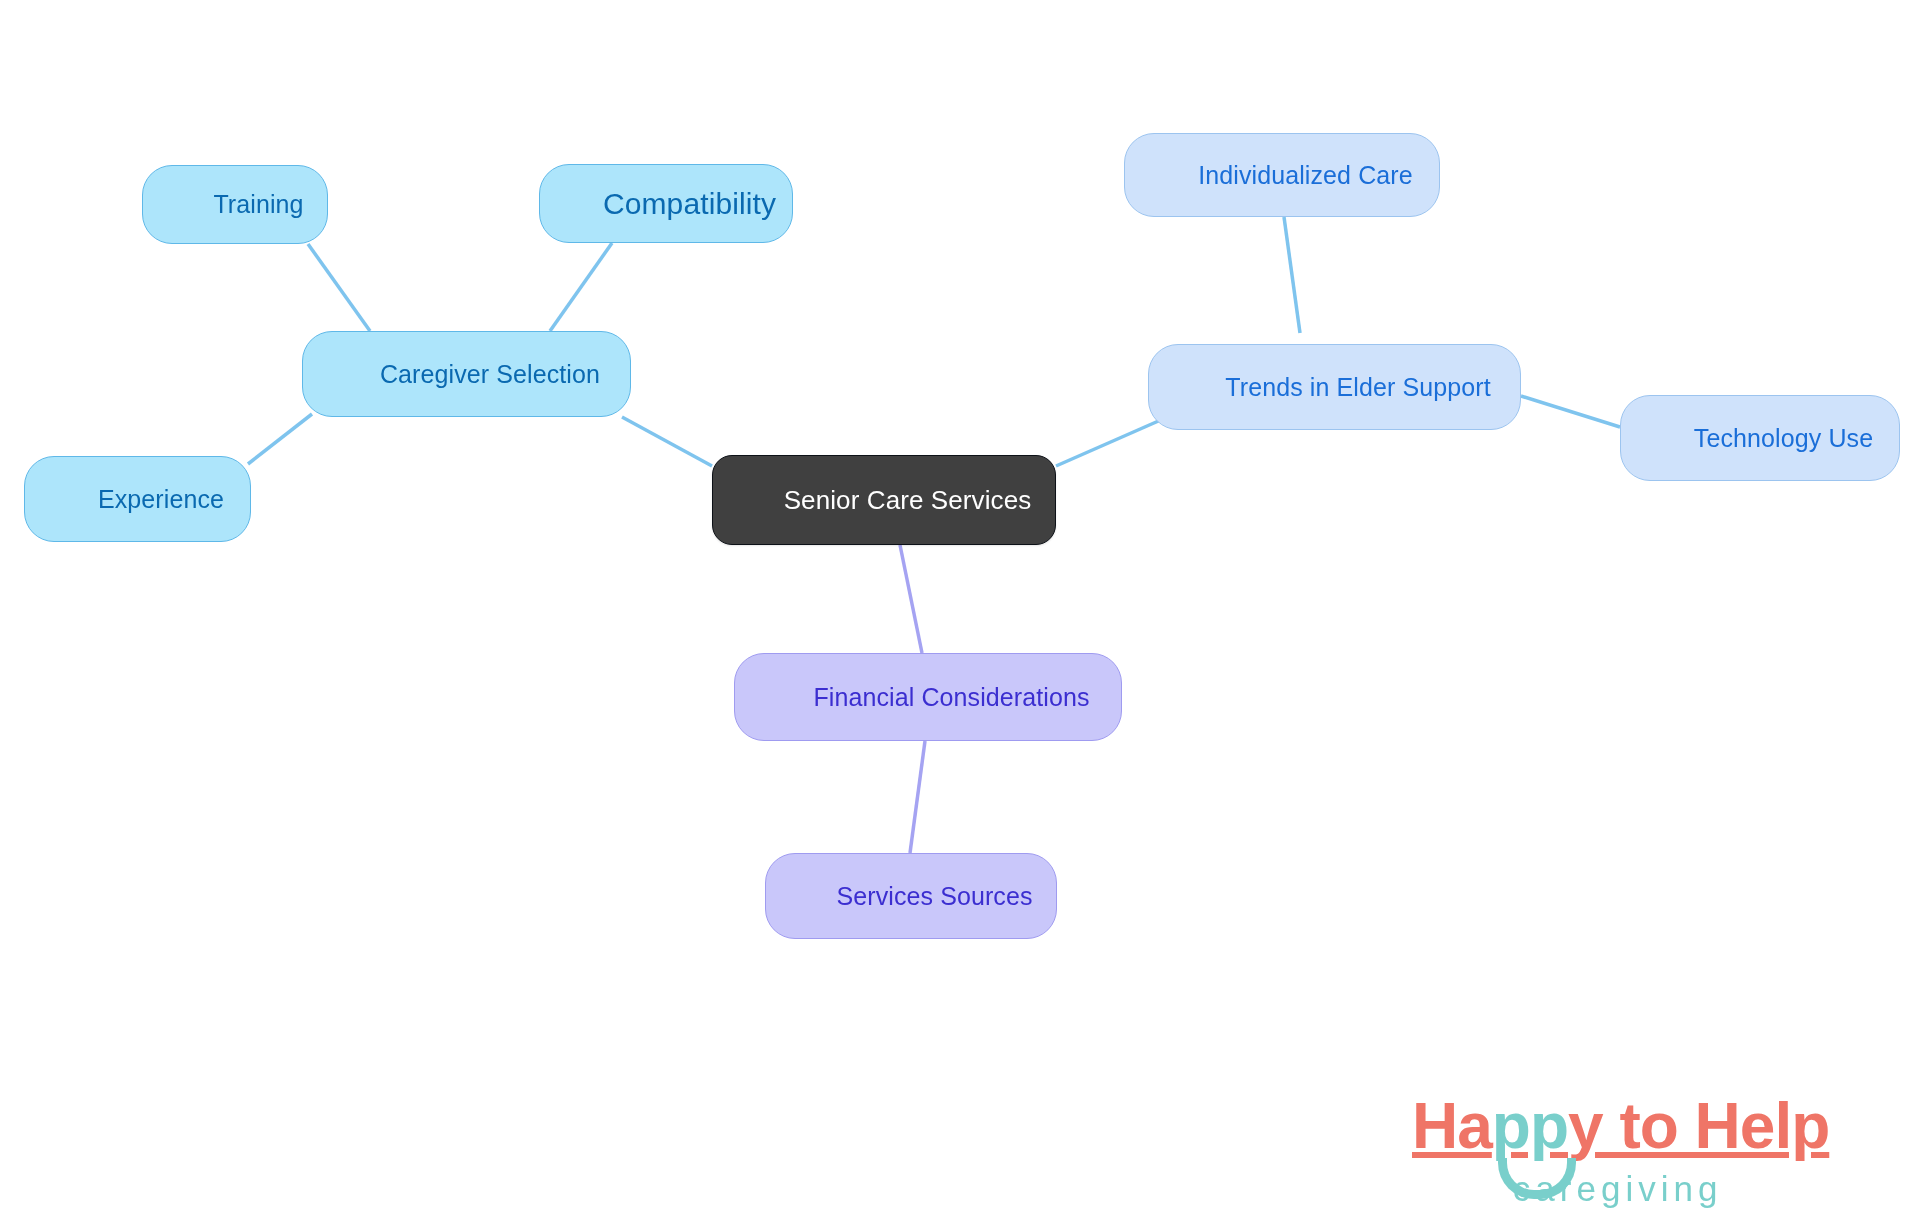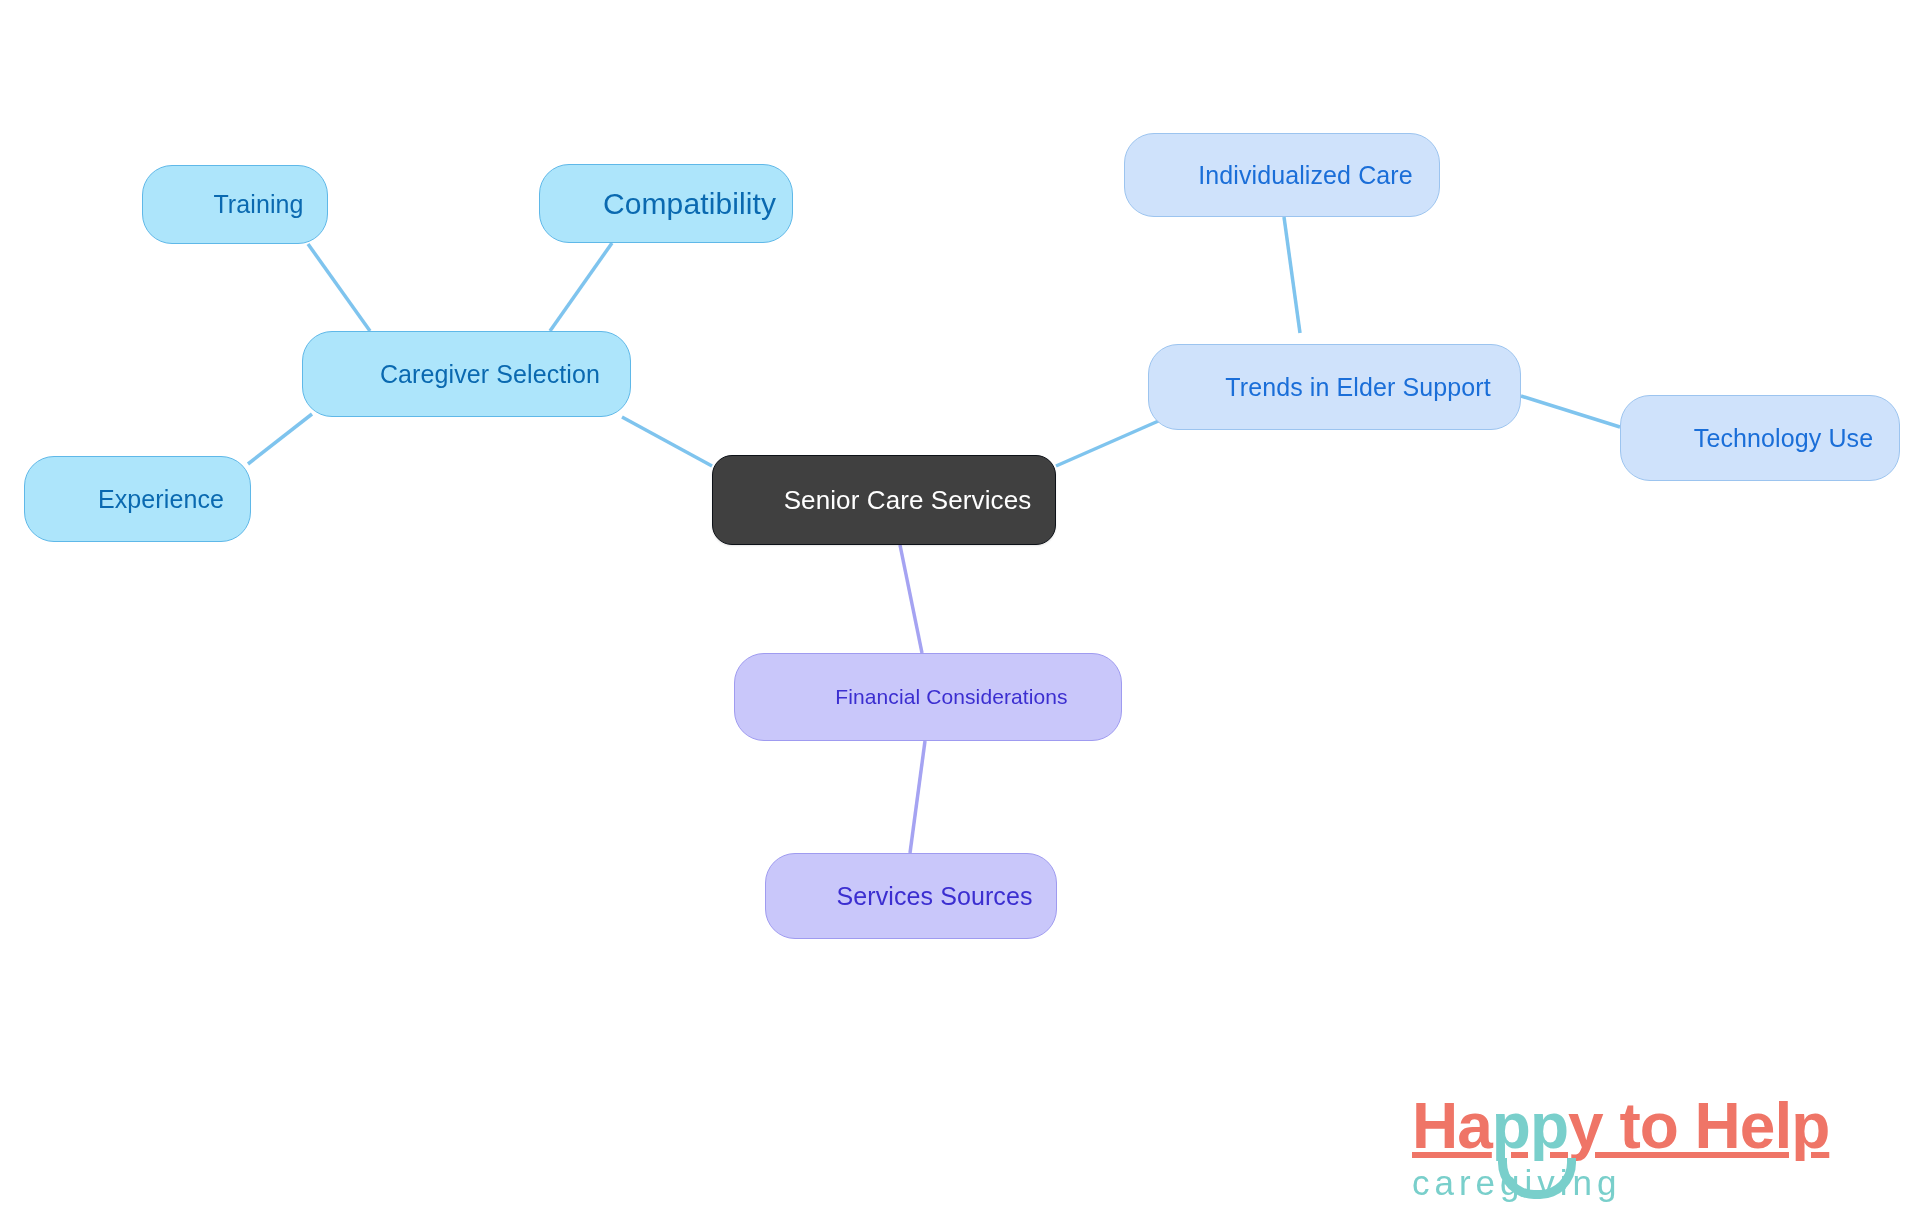--- a/index.html
+++ b/index.html
@@ -90,22 +90,22 @@
     width: 60px;
     height: 32px;
     border: 9px solid #79cfcb;
     border-top: none;
     border-radius: 0 0 36px 36px;
   }
   .logo-sub {
     font-size: 35px;
     color: #79cfcb;
     letter-spacing: 5px;
-    text-align: left;
-    margin-top: 6px;
+    text-align: center;
+    margin-top: 12px;
     padding-right: 6px;
     white-space: nowrap;
   }
 </style>
 </head>
 <body>
 
 <div id="canvas">
 
   <svg id="edges" viewBox="0 0 1920 1215" preserveAspectRatio="none">
@@ -138,21 +138,21 @@
       </div>
       <div class="node node-blue" style="left: 1148px; top: 344px; width: 373px; height: 86px; font-size: 25px;">
         <span>Trends in Elder Support</span>
       </div>
       <div class="node node-blue" style="left: 1124px; top: 133px; width: 316px; height: 84px; font-size: 25px;">
         <span>Individualized Care</span>
       </div>
       <div class="node node-blue" style="left: 1620px; top: 395px; width: 280px; height: 86px; font-size: 25px;">
         <span>Technology Use</span>
       </div>
-      <div class="node node-purple" style="left: 734px; top: 653px; width: 388px; height: 88px; font-size: 21px;">
+      <div class="node node-purple" style="left: 734px; top: 653px; width: 388px; height: 88px; font-size: 25px;">
         <span>Financial Considerations</span>
       </div>
       <div class="node node-purple" style="left: 765px; top: 853px; width: 292px; height: 86px; font-size: 25px;">
         <span>Services Sources</span>
       </div>
     </div>
 
   <div class="logo" style="left:1412px; top:1096px;">
     <div class="logo-main">
       <span>Ha</span><span class="logo-pp">pp</span><span>y to Help</span>

